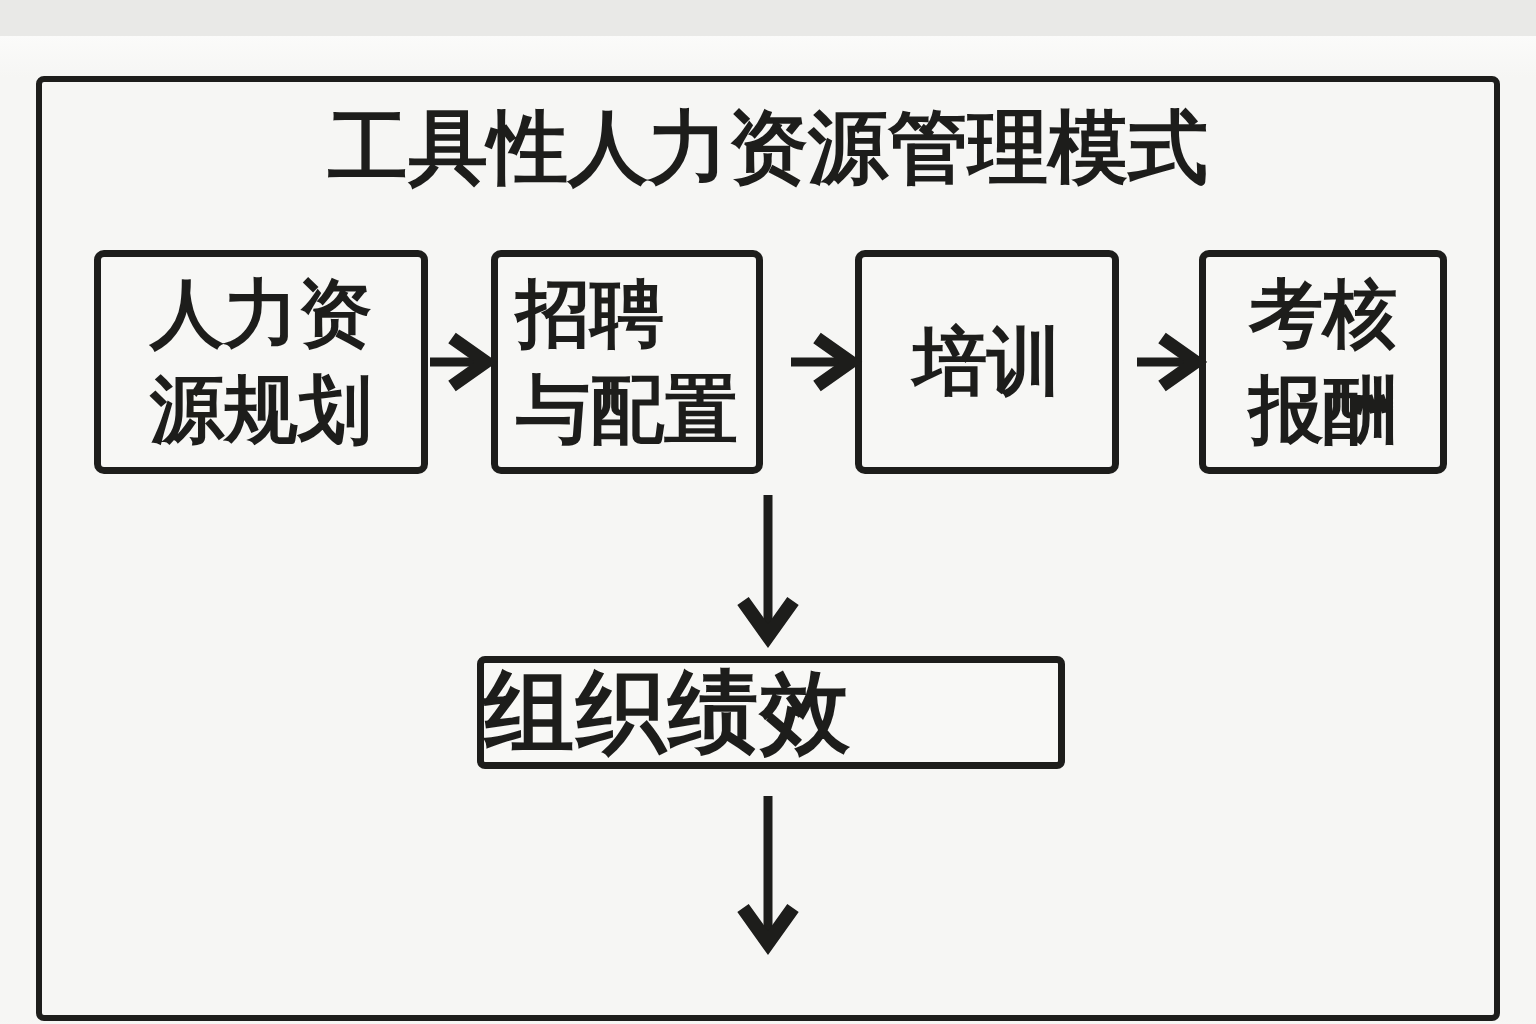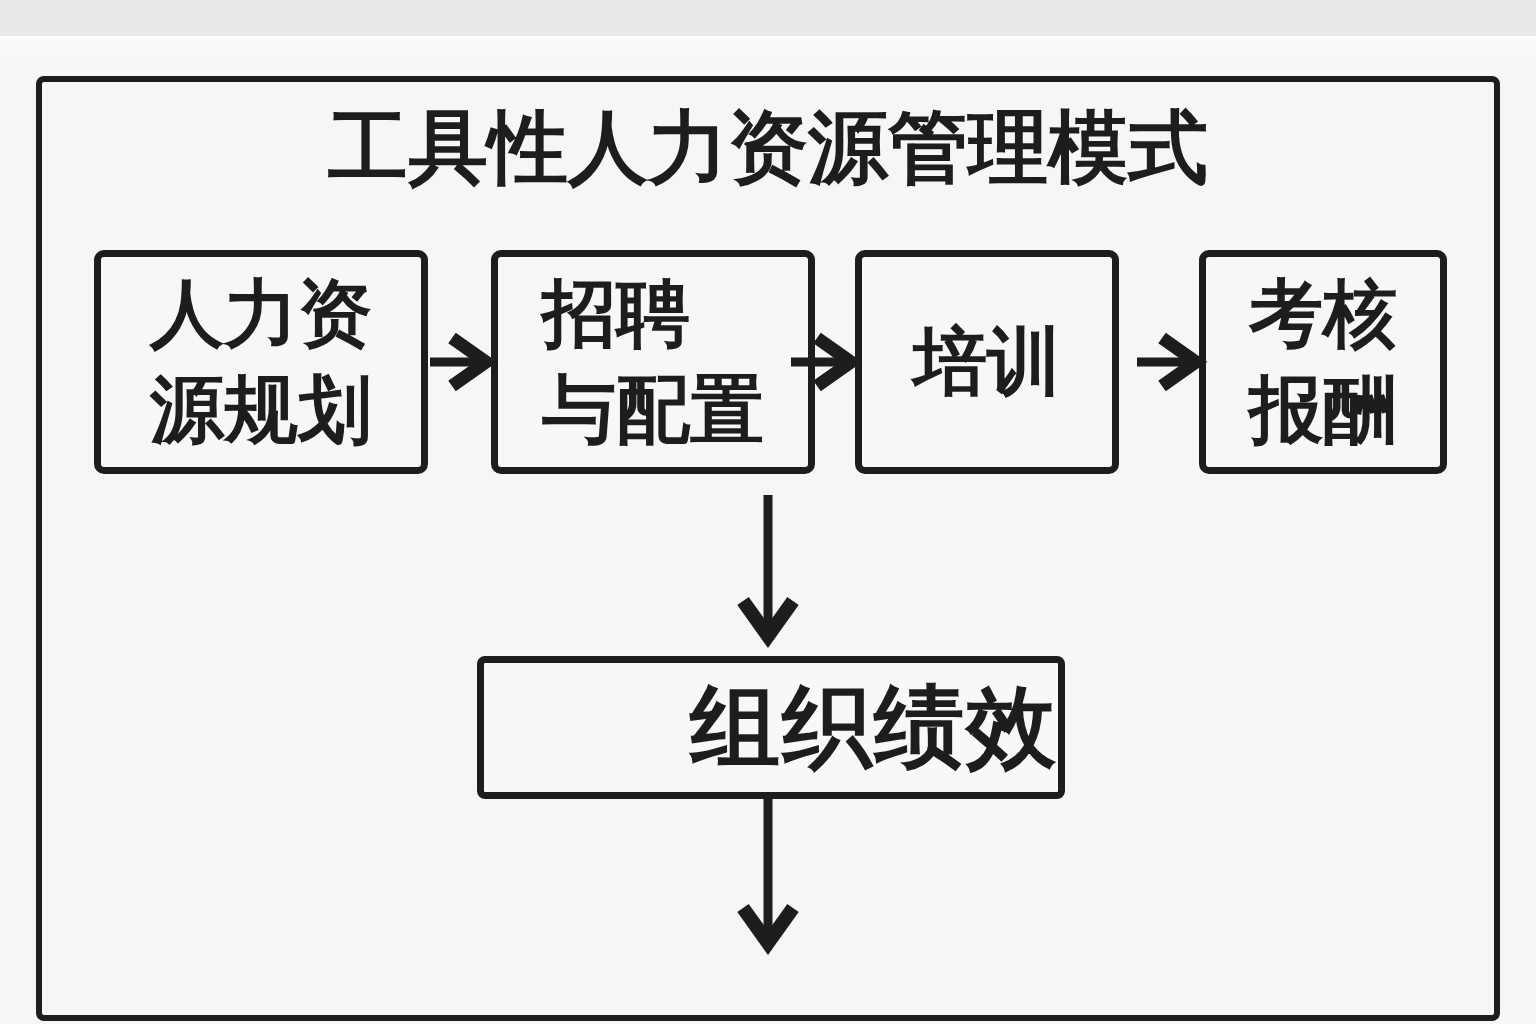--- a/index.html
+++ b/index.html
@@ -52,36 +52,36 @@
   .pbox .lines {
     display: inline-block;
     text-align: left;
     font-size: 74px;
     line-height: 96px;
     font-weight: bold;
     white-space: nowrap;
   }
   .pbox.centered .lines { text-align: right; }
   #box-1 { left: 94px;  top: 214px; width: 334px; height: 224px; }
-  #box-2 { left: 491px; top: 214px; width: 324px; height: 224px; }
+  #box-2 { left: 491px; top: 214px; width: 272px; height: 224px; }
   #box-3 { left: 855px; top: 214px; width: 264px; height: 224px; }
   #box-4 { left: 1199px; top: 214px; width: 248px; height: 224px; }
   .obox {
     position: absolute;
     left: 477px;
     top: 620px;
     width: 588px;
-    height: 143px;
+    height: 113px;
     box-sizing: border-box;
     border: 7px solid #1d1d1b;
     border-radius: 8px;
     background: #f8f8f6;
     display: flex;
     align-items: center;
-    justify-content: flex-end;
+    justify-content: flex-start;
   }
   .obox .olabel {
     font-size: 90px;
     font-weight: bold;
     letter-spacing: 2px;
     white-space: nowrap;
   }
   svg.overlay {
     position: absolute;
     left: 0;

